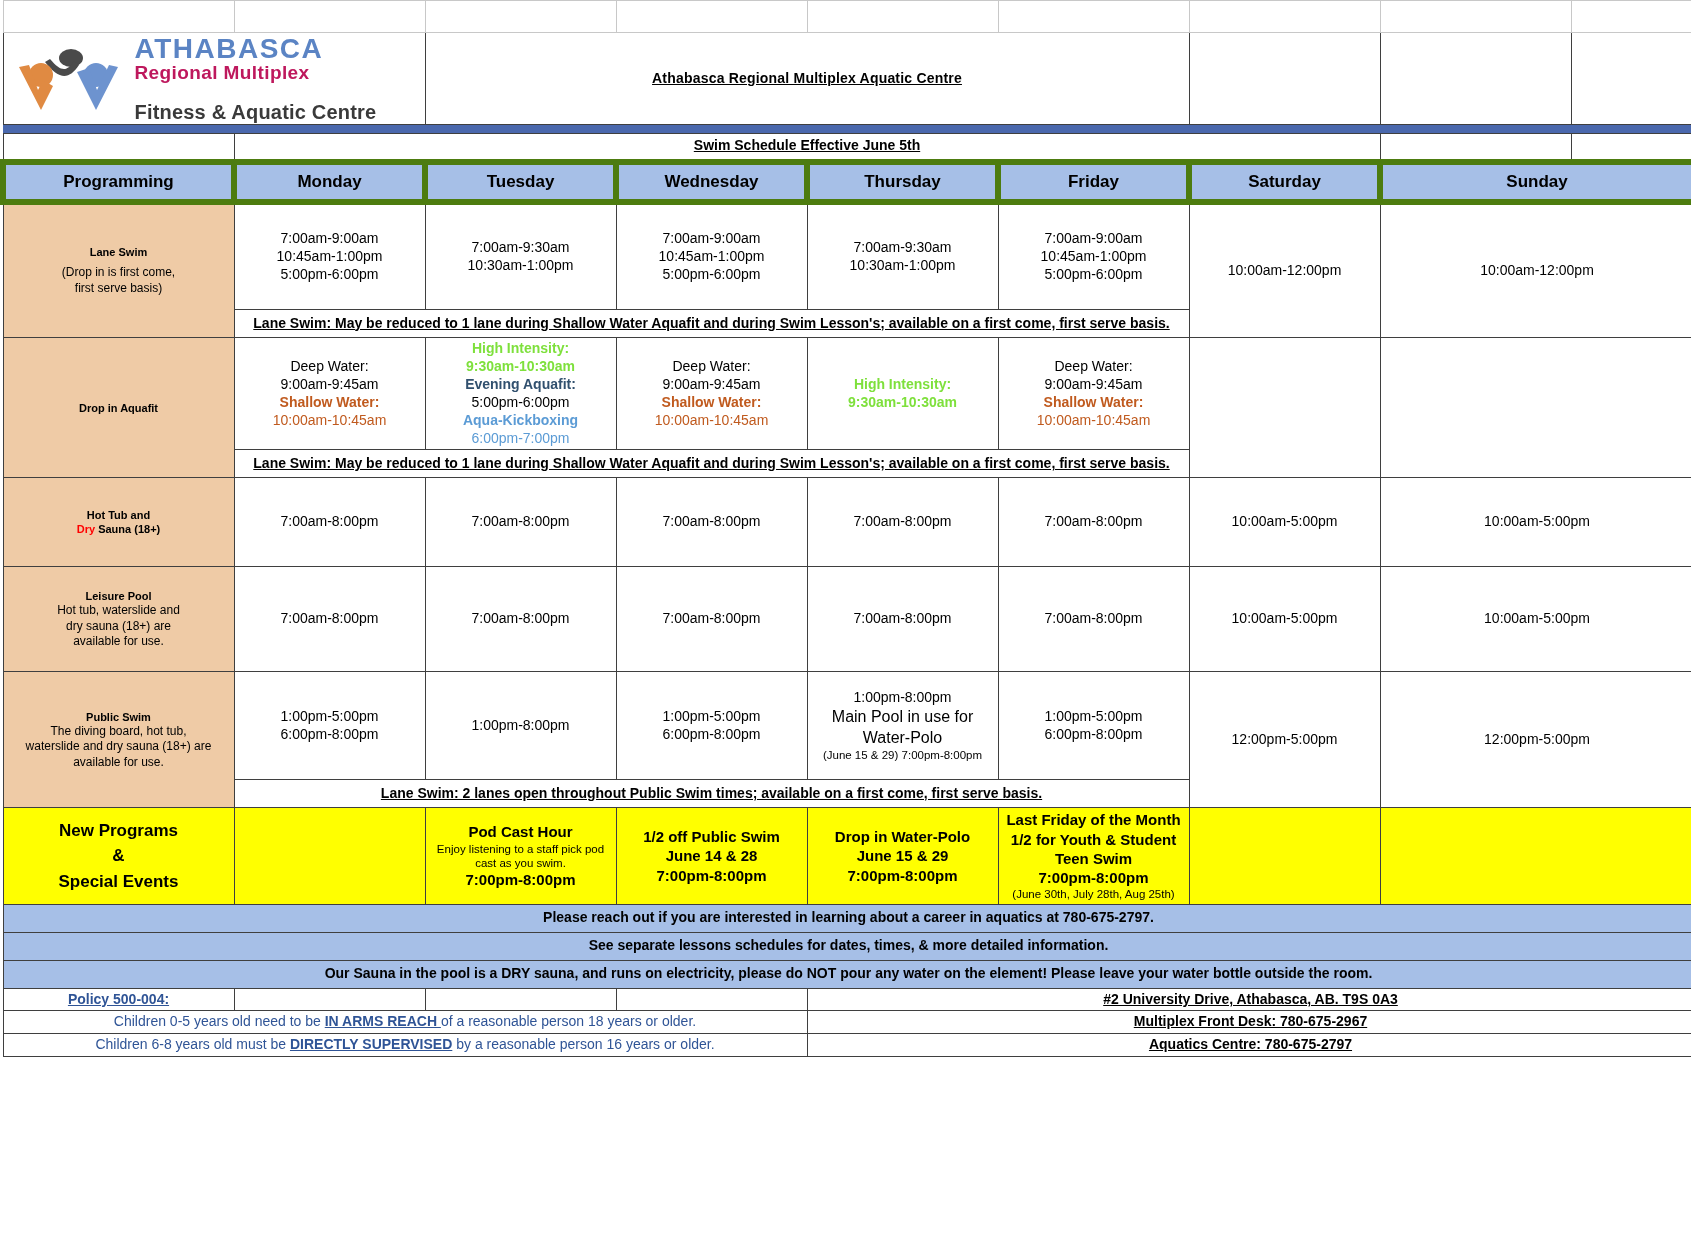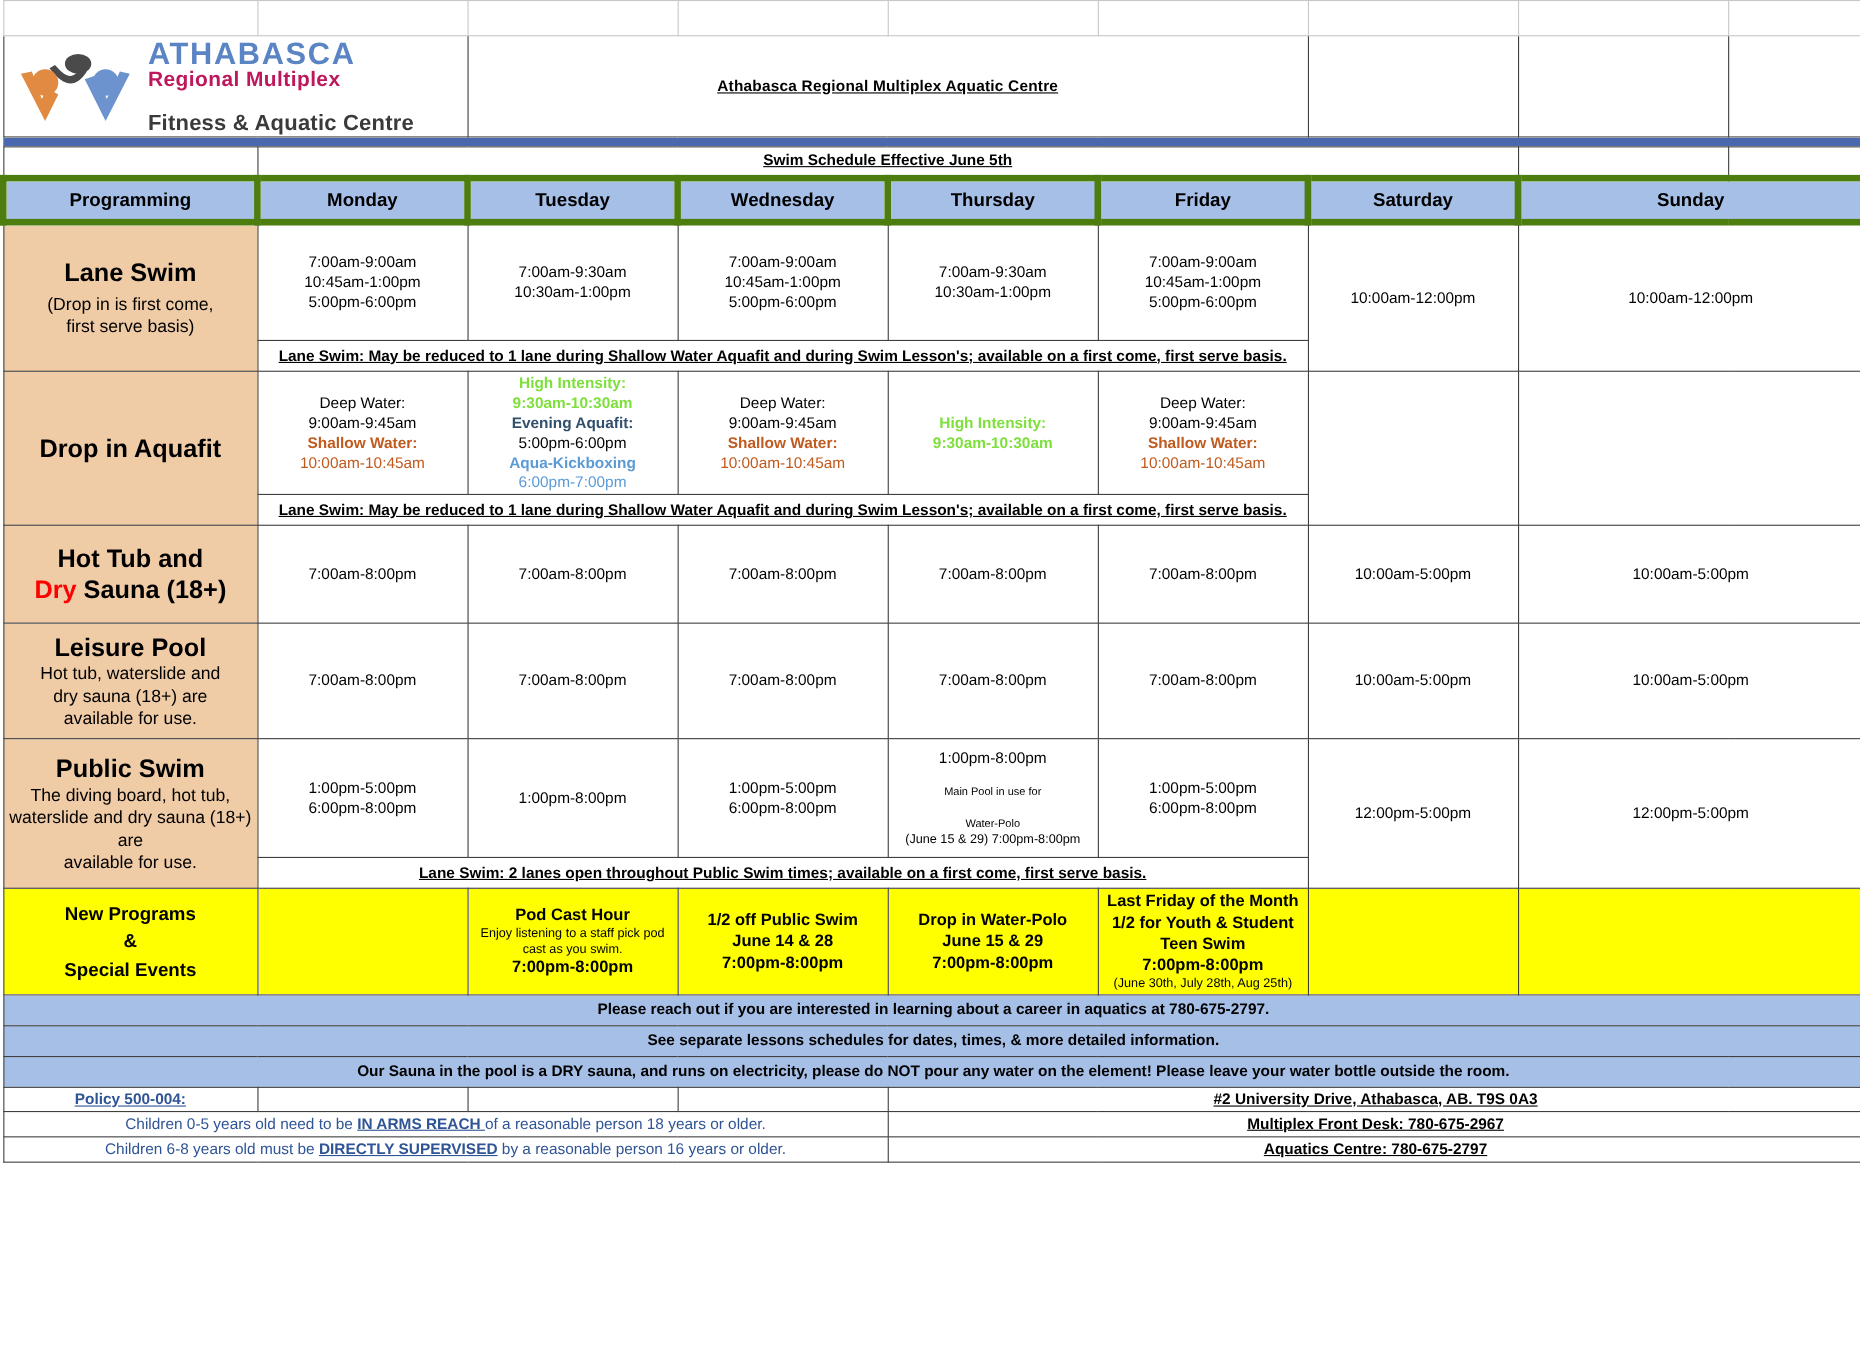--- a/index.html
+++ b/index.html
@@ -78,24 +78,24 @@
   }
   
   td.prog {
     background: #efcba6;
     font-size: 15px;
     line-height: 1.45;
     padding: 4px 6px;
   }
   td.prog .ttl {
     font-weight: bold;
-    font-size: 23px;
+    font-size: 11px;
   }
   td.prog .sub {
-    font-size: 16px;
+    font-size: 12px;
   }
   td.note {
     font-weight: bold;
     font-size: 14.5px;
     text-decoration: underline;
     height: 28px;
   }
   td.yellow {
     background: #ffff00;
   }
@@ -125,21 +125,21 @@
   .shallow { color: #c05a1e; font-weight: bold; }
   .shallowtime { color: #c05a1e; }
   .hi { color: #7ee03c; font-weight: bold; }
   .hitime { color: #7ee03c; font-weight: bold; }
   .evening { color: #31506e; font-weight: bold; }
   .kick { color: #5b9bd5; font-weight: bold; }
   .kicktime { color: #5b9bd5; }
   .red { color: #ff0000; }
   .policy-link { color: #2f5496; font-weight: bold; text-decoration: underline; }
   .policy-txt { color: #2f5496; }
-  .small { font-size: 10px; margin-top: 16px; }
+  .small { font-size: 16px; }
   .smaller { font-size: 11.5px; }
   .ev-title { font-weight: bold; font-size: 15px; }
   .ev-small { font-size: 11.5px; line-height: 1.25; }
   
   .logo-wrap {
     display: flex;
     align-items: center;
     height: 100%;
     padding-left: 10px;
     box-sizing: border-box;

